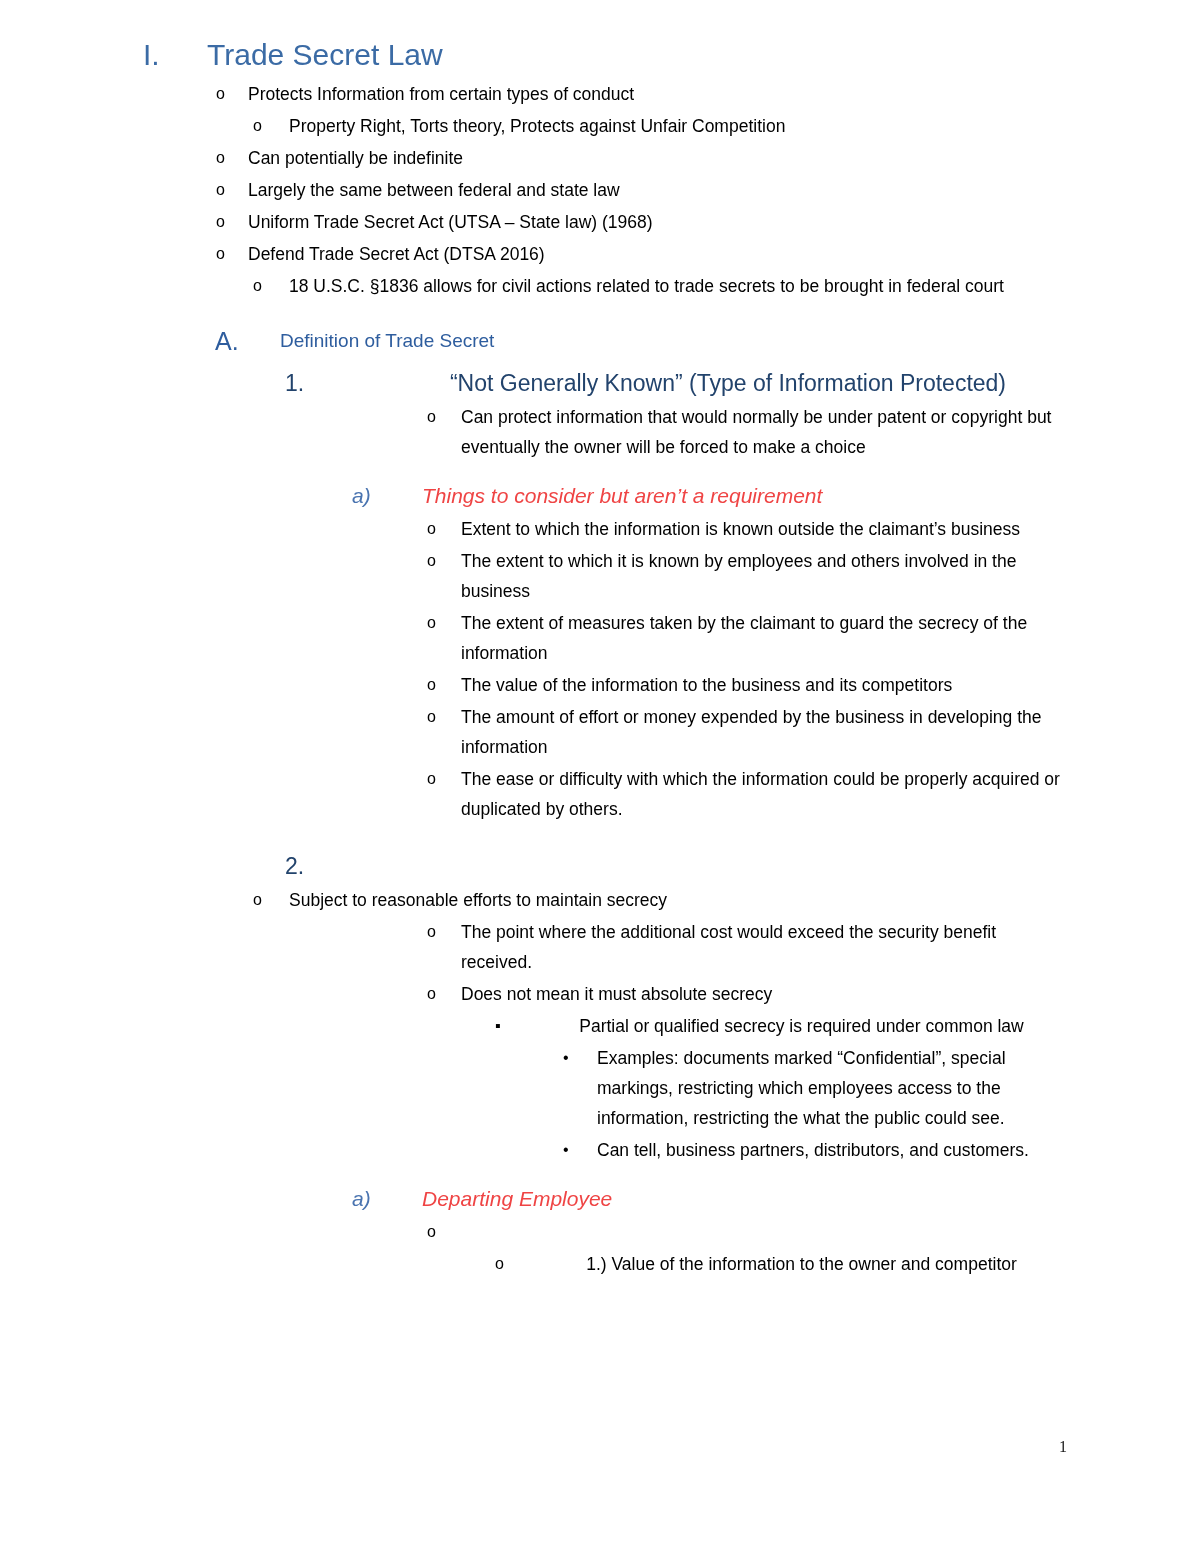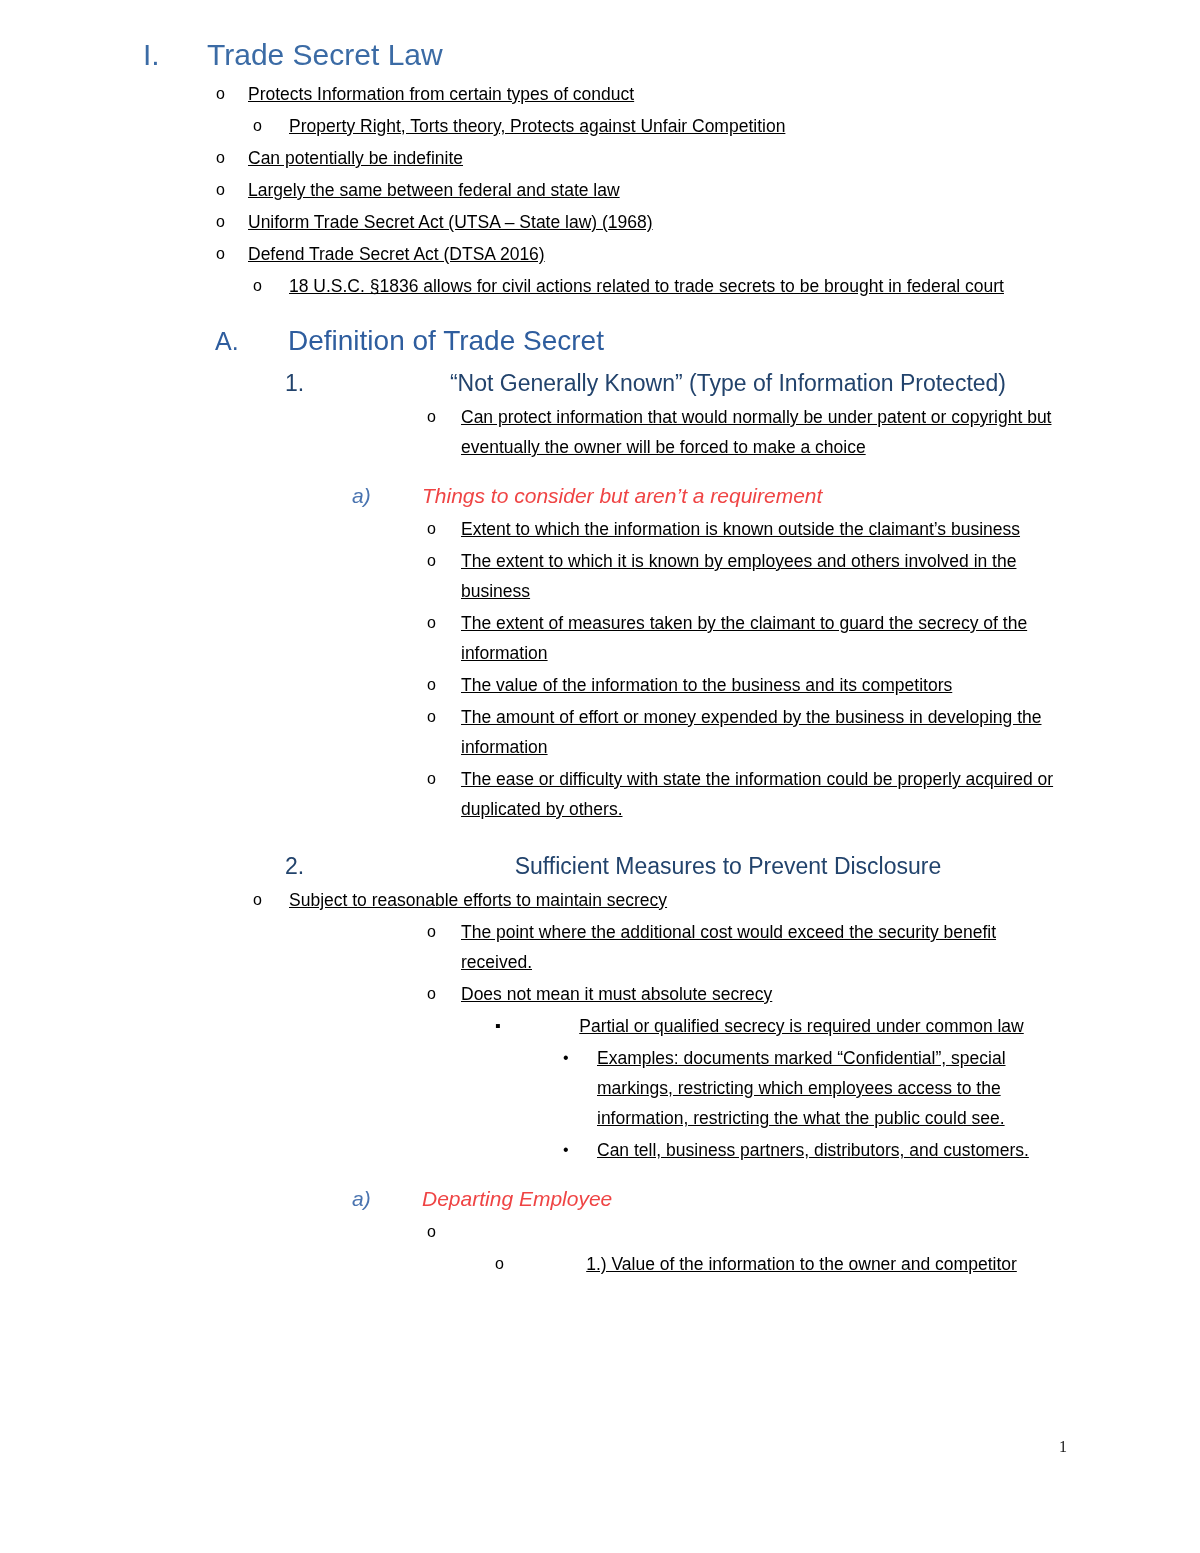--- a/index.html
+++ b/index.html
@@ -70,25 +70,24 @@
   }
   .h2row .marker {
     width: 65px;
     color: #2E5D9E;
     font-size: 25px;
     line-height: 34px;
     font-weight: 400;
   }
   .h2row .txt {
     color: #2E5D9E;
-    font-size: 28px;
+    font-size: 19px;
     line-height: 34px;
     font-weight: 400;
     max-width: 820px;
-    margin-left: 8px;
   }
 
   
   .h3row {
     padding-left: 285px;
     padding-top: 7px;
     padding-bottom: 2px;
   }
   .h3row .marker {
     width: 63px;
@@ -140,21 +139,20 @@
   }
   .bullet-row .marker {
     font-size: 16px;
     line-height: 30px;
     color: #000000;
   }
   .bullet-row .txt {
     font-size: 17.5px;
     line-height: 30px;
     color: #000000;
-    text-decoration: underline;
   }
 
   
   .b1 .marker { width: 32px; }
   .b2 .marker { width: 36px; }
   .b3 .marker { width: 34px; }
   .b4 .marker { width: 34px; }
   .b5 .marker { width: 34px; }
 
   
@@ -252,28 +250,27 @@
     <div class="row bullet-row b3">
       <span class="marker">o</span>
       <span class="txt">The value of the information to the business and its competitors</span>
     </div>
     <div class="row bullet-row b3">
       <span class="marker">o</span>
       <span class="txt">The amount of effort or money expended by the business in developing the information</span>
     </div>
     <div class="row bullet-row b3">
       <span class="marker">o</span>
-      <span class="txt">The ease or difficulty with state the information could be properly acquired or duplicated by others.</span>
+      <span class="txt">The ease or difficulty with which the information could be properly acquired or duplicated by others.</span>
     </div>
 
     <div class="gap-md"></div>
 
     <div class="row h3row">
       <span class="marker">2.</span>
-      <span class="txt">Sufficient Measures to Prevent Disclosure</span>
     </div>
     <div class="row bullet-row b2">
       <span class="marker">o</span>
       <span class="txt">Subject to reasonable efforts to maintain secrecy</span>
     </div>
     <div class="row bullet-row b3">
       <span class="marker">o</span>
       <span class="txt">The point where the additional cost would exceed the security benefit received.</span>
     </div>
     <div class="row bullet-row b3">

